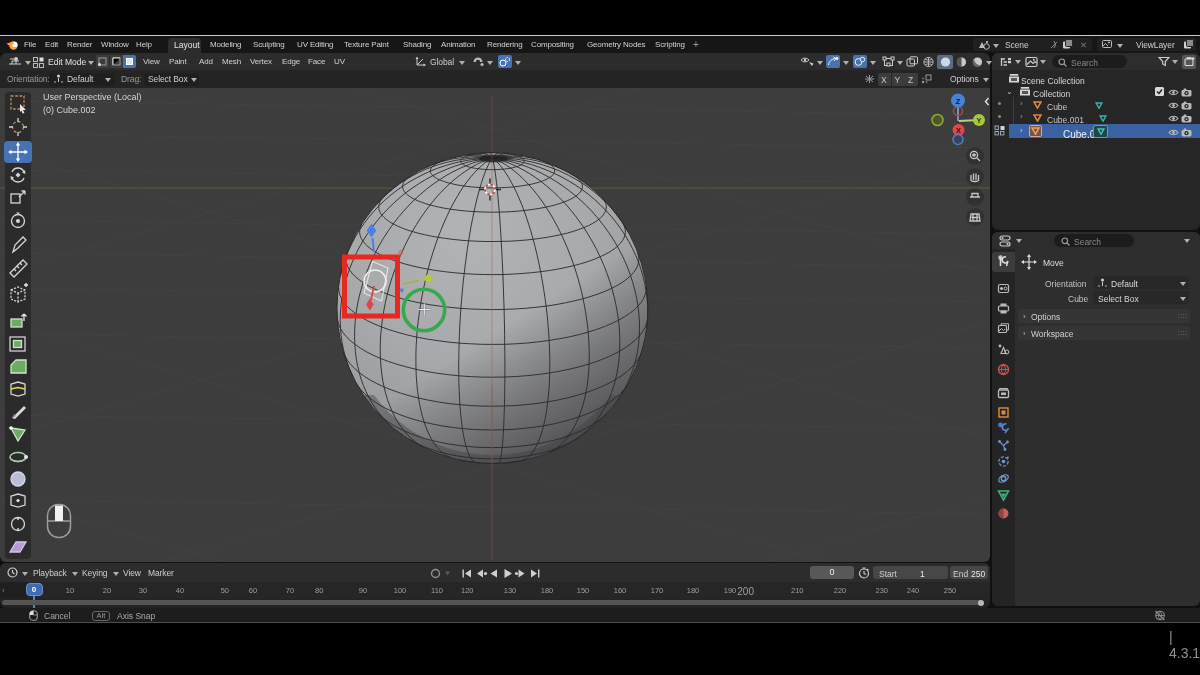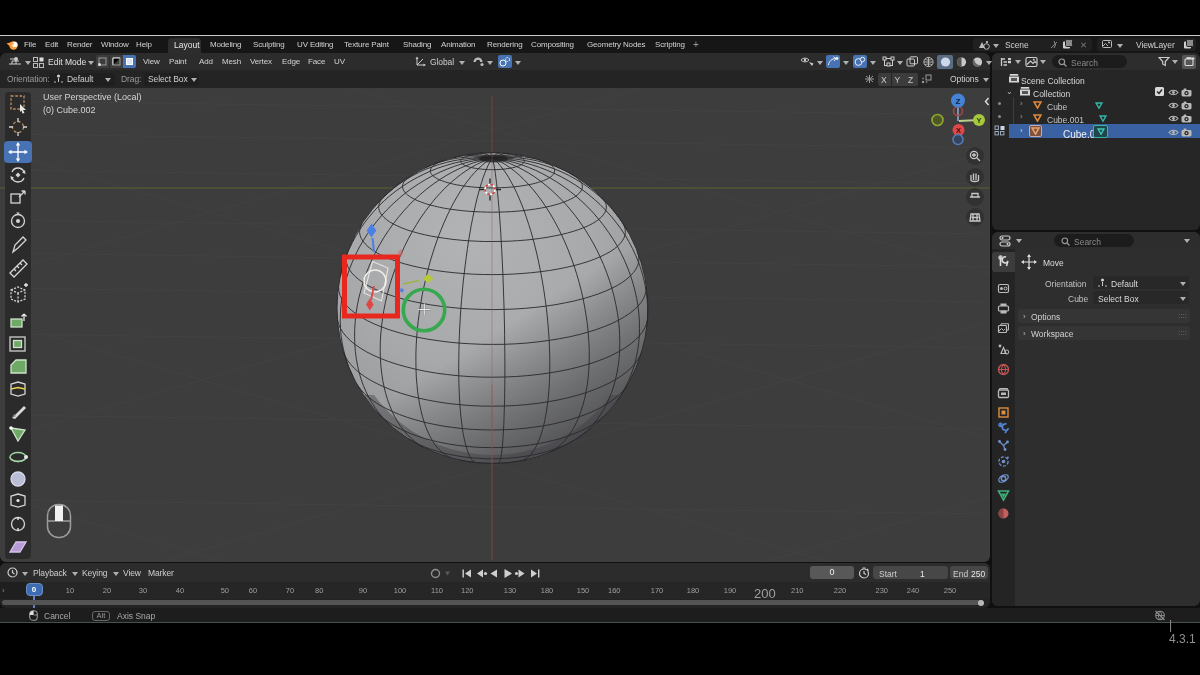--- a/index.html
+++ b/index.html
@@ -496,25 +496,25 @@
       <span class="abs" style="left:241px;top:4px;width:24px;text-align:center;color:#9f9f9f;font-size:7.5px">60</span>
       <span class="abs" style="left:278px;top:4px;width:24px;text-align:center;color:#9f9f9f;font-size:7.5px">70</span>
       <span class="abs" style="left:315px;top:4px;width:24px;text-align:left;color:#9f9f9f;font-size:7.5px">80</span>
       <span class="abs" style="left:351px;top:4px;width:24px;text-align:center;color:#9f9f9f;font-size:7.5px">90</span>
       <span class="abs" style="left:388px;top:4px;width:24px;text-align:center;color:#9f9f9f;font-size:7.5px">100</span>
       <span class="abs" style="left:425px;top:4px;width:24px;text-align:center;color:#9f9f9f;font-size:7.5px">110</span>
       <span class="abs" style="left:461px;top:4px;width:24px;text-align:left;color:#9f9f9f;font-size:7.5px">120</span>
       <span class="abs" style="left:498px;top:4px;width:24px;text-align:center;color:#9f9f9f;font-size:7.5px">130</span>
       <span class="abs" style="left:535px;top:4px;width:24px;text-align:center;color:#9f9f9f;font-size:7.5px">180</span>
       <span class="abs" style="left:571px;top:4px;width:24px;text-align:center;color:#9f9f9f;font-size:7.5px">150</span>
-      <span class="abs" style="left:608px;top:4px;width:24px;text-align:left;color:#9f9f9f;font-size:7.5px">160</span>
+      <span class="abs" style="left:608px;top:4px;width:24px;text-align:center;color:#9f9f9f;font-size:7.5px">160</span>
       <span class="abs" style="left:645px;top:4px;width:24px;text-align:center;color:#9f9f9f;font-size:7.5px">170</span>
       <span class="abs" style="left:681px;top:4px;width:24px;text-align:center;color:#9f9f9f;font-size:7.5px">180</span>
       <span class="abs" style="left:718px;top:4px;width:24px;text-align:center;color:#9f9f9f;font-size:7.5px">190</span>
-      <span class="abs" style="left:754px;top:4px;width:24px;text-align:left;color:#9f9f9f;font-size:13px">200</span>
+      <span class="abs" style="left:730px;top:4px;width:24px;text-align:right;color:#9f9f9f;font-size:10px">200</span>
       <span class="abs" style="left:791px;top:4px;width:24px;text-align:left;color:#9f9f9f;font-size:7.5px">210</span>
       <span class="abs" style="left:828px;top:4px;width:24px;text-align:center;color:#9f9f9f;font-size:7.5px">220</span>
       <span class="abs" style="left:864px;top:4px;width:24px;text-align:right;color:#9f9f9f;font-size:7.5px">230</span>
       <span class="abs" style="left:901px;top:4px;width:24px;text-align:center;color:#9f9f9f;font-size:7.5px">240</span>
       <span class="abs" style="left:938px;top:4px;width:24px;text-align:center;color:#9f9f9f;font-size:7.5px">250</span>
   <div class="abs" style="left:25.5px;top:1px;width:17px;height:13px;background:#3d6cb3;border:1px solid #6b8fc4;border-radius:4px;color:#fff;font-size:8px;text-align:center;line-height:12px;font-weight:bold">0</div>
   <div class="abs" style="left:33px;top:14px;width:1.5px;height:12px;background:#5f83c0"></div>
 </div>
 <div class="abs" style="left:2px;top:600px;width:981px;height:5px;background:#545454;border-radius:3px"></div>
 <div class="abs" style="left:978px;top:600px;width:6px;height:6px;background:#b8b8b8;border-radius:50%"></div>
@@ -526,21 +526,21 @@
         <path d="M4.5 0.7 L4.5 5 L8.3 5" stroke="#9a9a9a" fill="none" stroke-width="0.9"></path>
       </svg>
   <span class="abs" style="left:44px;top:3px;color:#a8a8a8;font-size:8.5px">Cancel</span>
   <span class="abs" style="left:92px;top:2.5px;color:#9a9a9a;font-size:7.5px;border:1px solid #686868;border-radius:3px;padding:0 3.5px;line-height:8.5px">Alt</span>
   <span class="abs" style="left:117px;top:3px;color:#a8a8a8;font-size:8.5px">Axis Snap</span>
   <svg class="abs" style="left:1154px;top:1.5px" width="12" height="11" viewBox="0 0 12 11">
         <circle cx="6" cy="5.5" r="4.3" fill="none" stroke="#8a8a8a" stroke-width="1.1"></circle>
         <path d="M1.7 5.5 L10.3 5.5 M6 1.2 A6.5 6.5 0 0 1 6 9.8 M6 1.2 A6.5 6.5 0 0 0 6 9.8" stroke="#8a8a8a" fill="none" stroke-width="0.9"></path>
         <line x1="1.5" y1="1" x2="10.5" y2="10" stroke="#8a8a8a" stroke-width="1.2"></line>
       </svg>
-  <span class="abs" style="left:1169px;top:10px;color:#909090;font-size:12px">| 4.3.1</span>
+  <span class="abs" style="left:1169px;top:21px;color:#909090;font-size:14px">| 4.3.1</span>
 </div>
 
 <div class="abs" style="left:992px;top:53px;width:208px;height:177px;background:#262626;border-radius:6px;overflow:hidden">
   <div class="abs" style="left:0;top:0;width:208px;height:17px;background:#2d2d2d"></div>
   <svg class="abs" style="left:8px;top:3.5px" width="12" height="10" viewBox="0 0 12 10">
         <path d="M1.5 1 L1.5 9 M1.5 2 L5 2 M3.5 5 L7 5 M3.5 8 L7 8" stroke="#ccc" fill="none" stroke-width="1.3"></path>
         <rect x="8" y="1" width="3" height="2.2" fill="#ccc"></rect>
         <rect x="8" y="4" width="3" height="2.2" fill="#ccc"></rect>
       </svg>
   <span class="abs v" style="left:23px;top:7px"></span>

